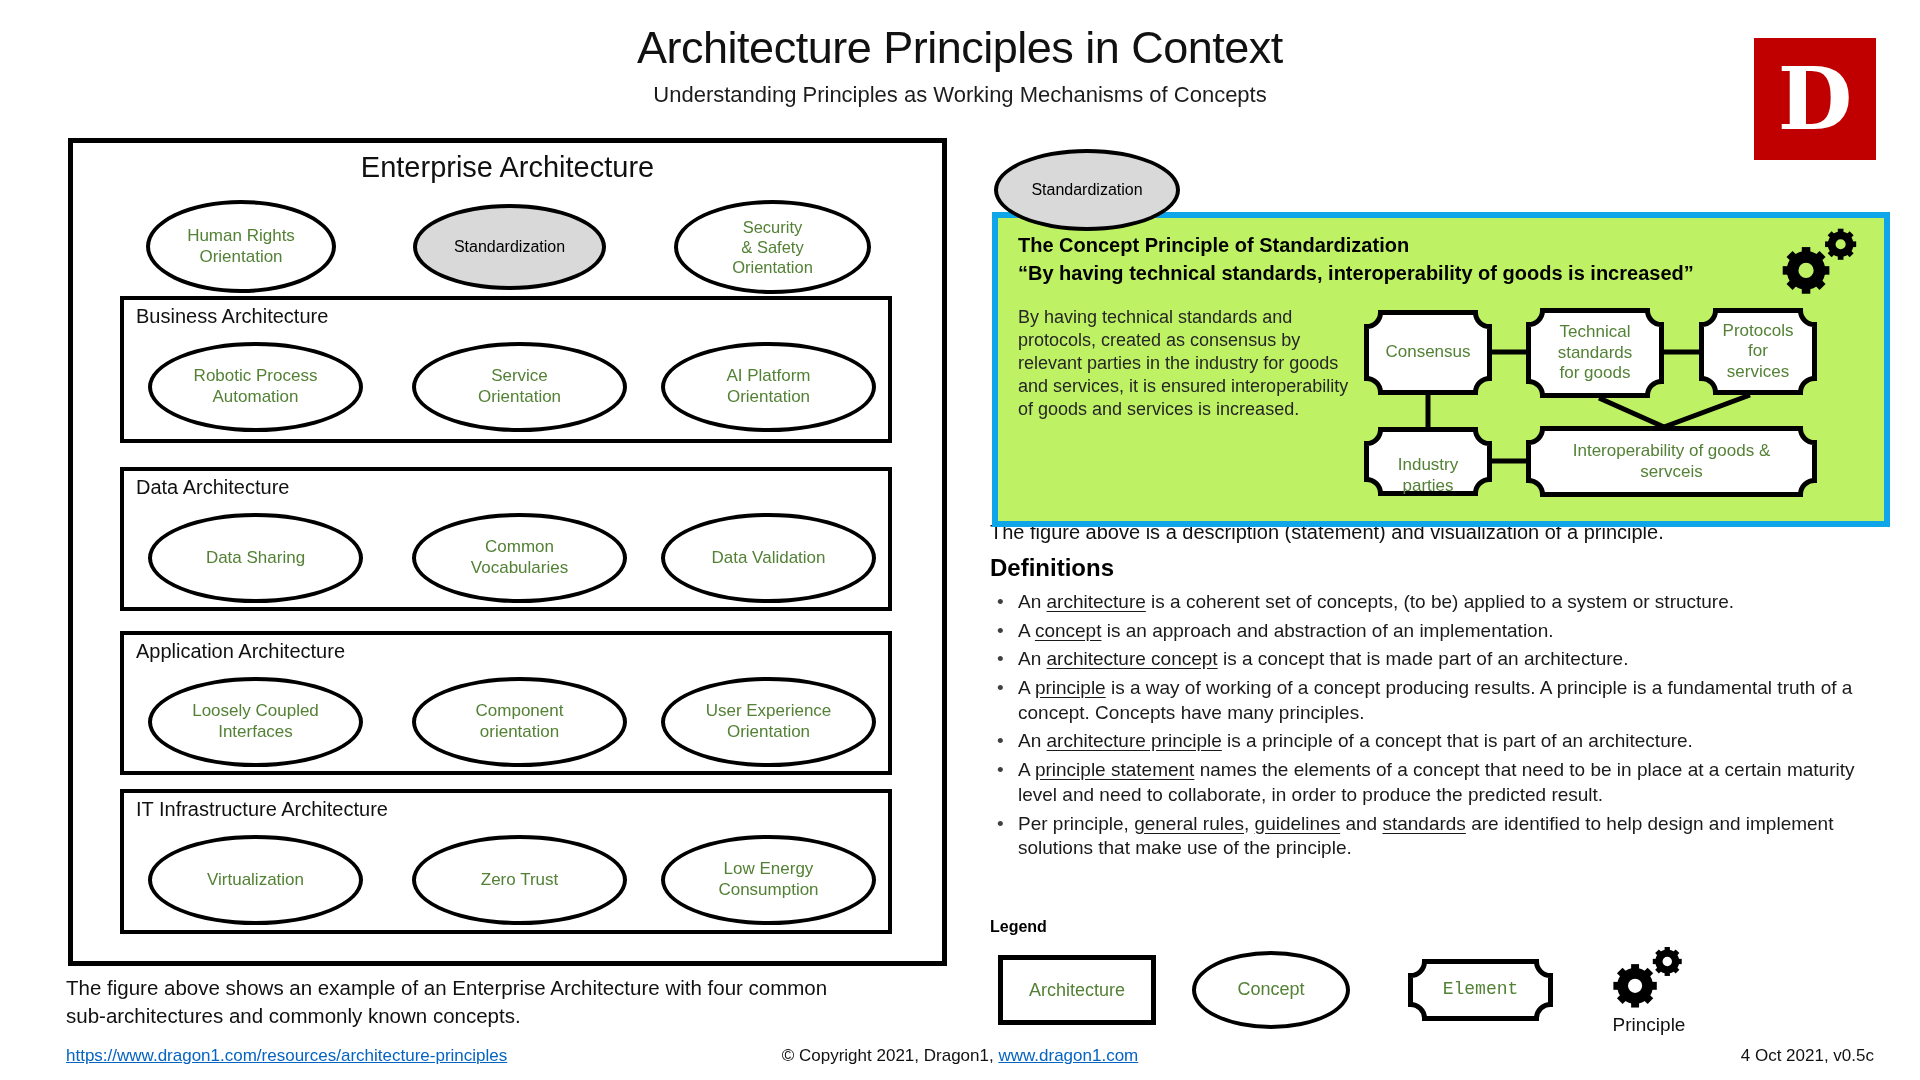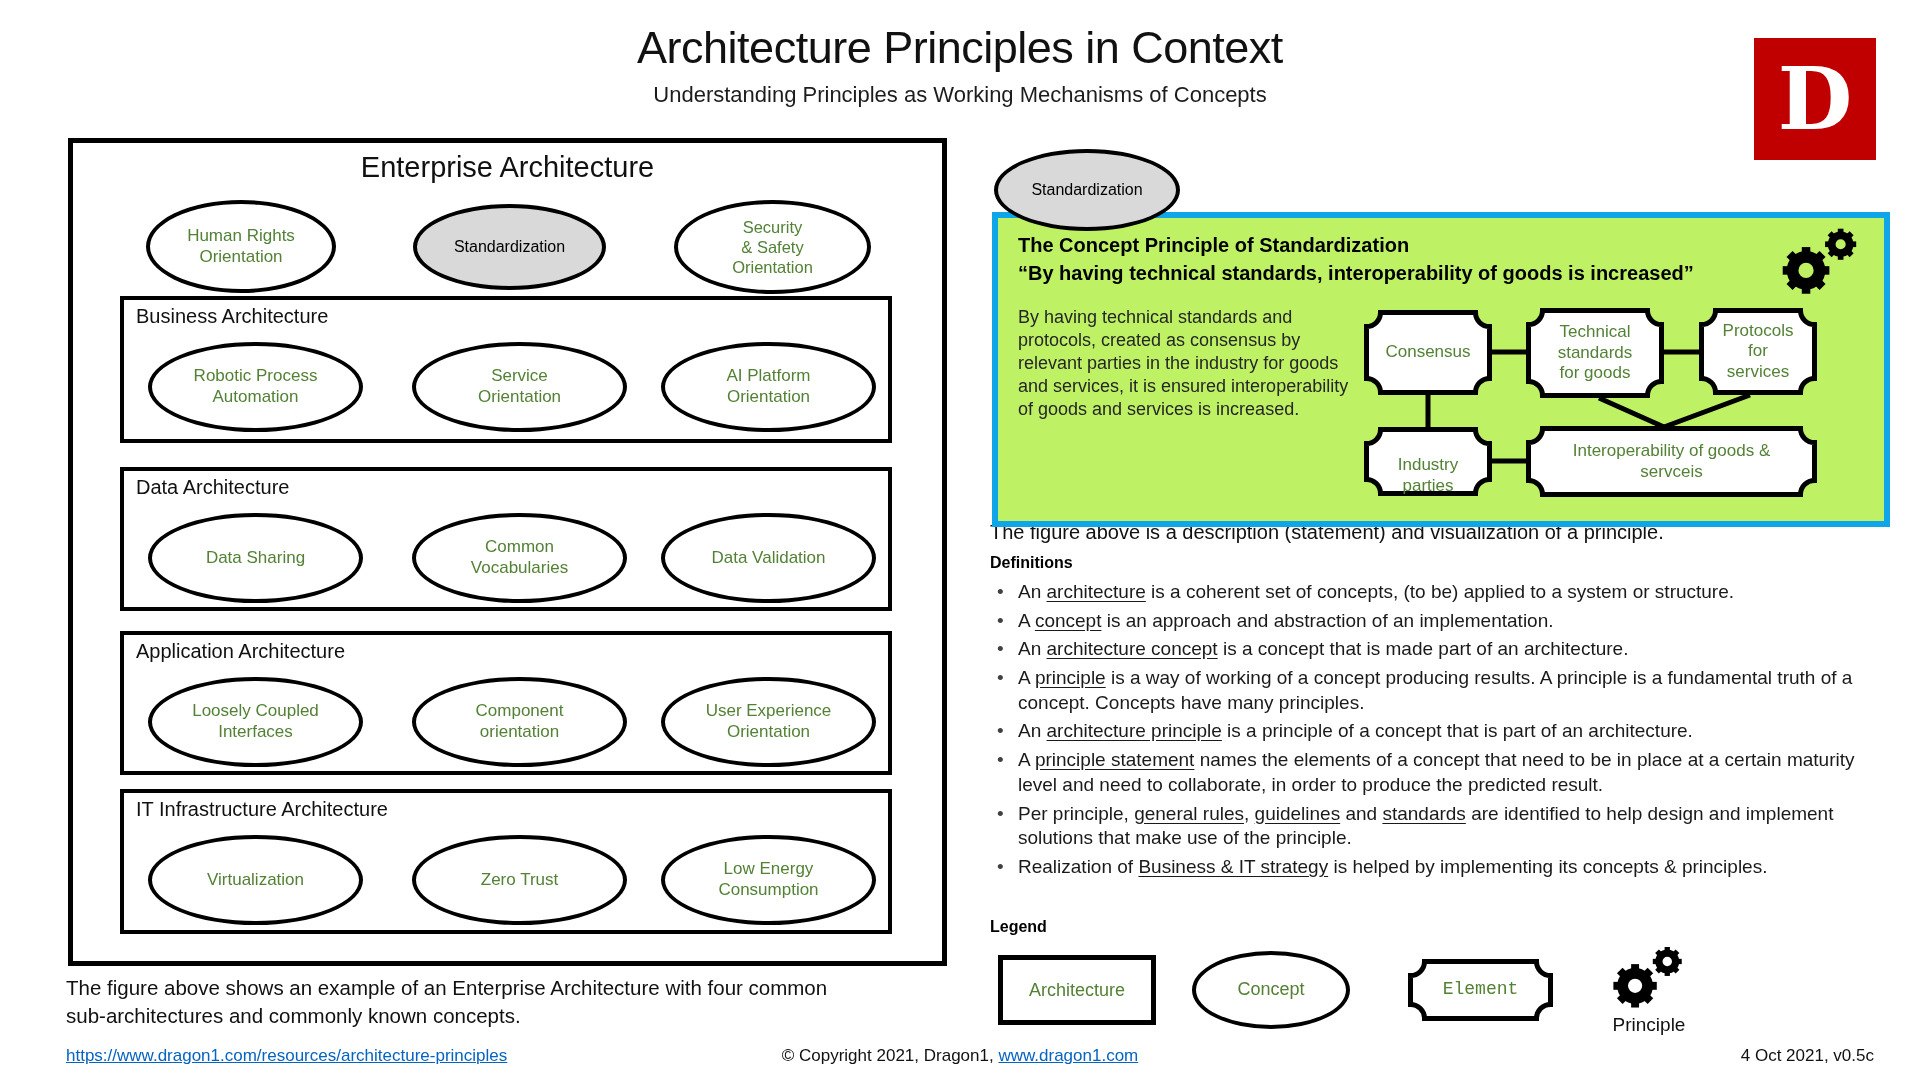--- a/index.html
+++ b/index.html
@@ -53,21 +53,21 @@
   .n-consensus{left:2px;top:5px;width:128px;height:85px;}
   .n-tech{left:164px;top:3px;width:138px;height:90px;}
   .n-protocols{left:337px;top:3px;width:118px;height:87px;}
   .n-industry{left:2px;top:122px;width:128px;height:69px;align-items:flex-end;}
   .n-interop{left:164px;top:121px;width:291px;height:71px;}
 
   .p-caption{position:absolute;left:990px;top:521px;font-size:20px;color:#111;margin:0;}
 
   
   .defs{position:absolute;left:990px;top:554px;width:900px;}
-  .defs-head{font-size:16px;font-weight:700;color:#000;}
+  .defs-head{font-size:24px;font-weight:700;color:#000;}
   .defs ul{margin:8px 0 0 0;padding:0;}
   .defs li{list-style:none;position:relative;padding-left:28px;font-size:19px;line-height:1.3;
            color:#1a1a1a;margin:0 0 4px 0;}
   .defs li::before{content:"\2022";position:absolute;left:7px;color:#404040;}
   .u{text-decoration:underline;text-underline-offset:3px;}
 
   
   .legend{position:absolute;left:990px;top:918px;}
   .legend-head{font-size:16px;font-weight:700;color:#000;}
   .legend-row{display:flex;align-items:center;margin-top:8px;}
@@ -216,21 +216,20 @@
 <div class="defs">
   <div class="defs-head">Definitions</div>
   <ul id="defs-list">
       <li><span>An </span><span class="u">architecture</span><span> is a coherent set of concepts, (to be) applied to a system or structure.</span></li>
       <li><span>A </span><span class="u">concept</span><span> is an approach and abstraction of an implementation.</span></li>
       <li><span>An </span><span class="u">architecture concept</span><span> is a concept that is made part of an architecture.</span></li>
       <li><span>A </span><span class="u">principle</span><span> is a way of working of a concept producing results. A principle is a fundamental truth of a concept. Concepts have many principles.</span></li>
       <li><span>An </span><span class="u">architecture principle</span><span> is a principle of a concept that is part of an architecture.</span></li>
       <li><span>A </span><span class="u">principle statement</span><span> names the elements of a concept that need to be in place at a certain maturity level and need to collaborate, in order to produce the predicted result.</span></li>
       <li><span>Per principle, </span><span class="u">general rules</span><span>, </span><span class="u">guidelines</span><span> and </span><span class="u">standards</span><span> are identified to help design and implement solutions that make use of the principle.</span></li>
-      <li><span>Realization of </span><span class="u">Business &amp; IT strategy</span><span> is helped by implementing its concepts &amp; principles.</span></li>
     </ul>
 </div>
 
 <div class="legend">
   <div class="legend-head">Legend</div>
   <div class="legend-row">
     <div class="legend-arch">Architecture</div>
     <div class="concept legend-concept">Concept</div>
     <div class="plaque legend-el"><svg class="pshape" width="145" height="62" viewBox="0 0 145 62">
           <path d="M 16.5 2.5 L 128.5 2.5 A 14 14 0 0 0 142.5 16.5 L 142.5 45.5 A 14 14 0 0 0 128.5 59.5 L 16.5 59.5 A 14 14 0 0 0 2.5 45.5 L 2.5 16.5 A 14 14 0 0 0 16.5 2.5 Z" fill="#fff" stroke="#000" stroke-width="5"></path>

